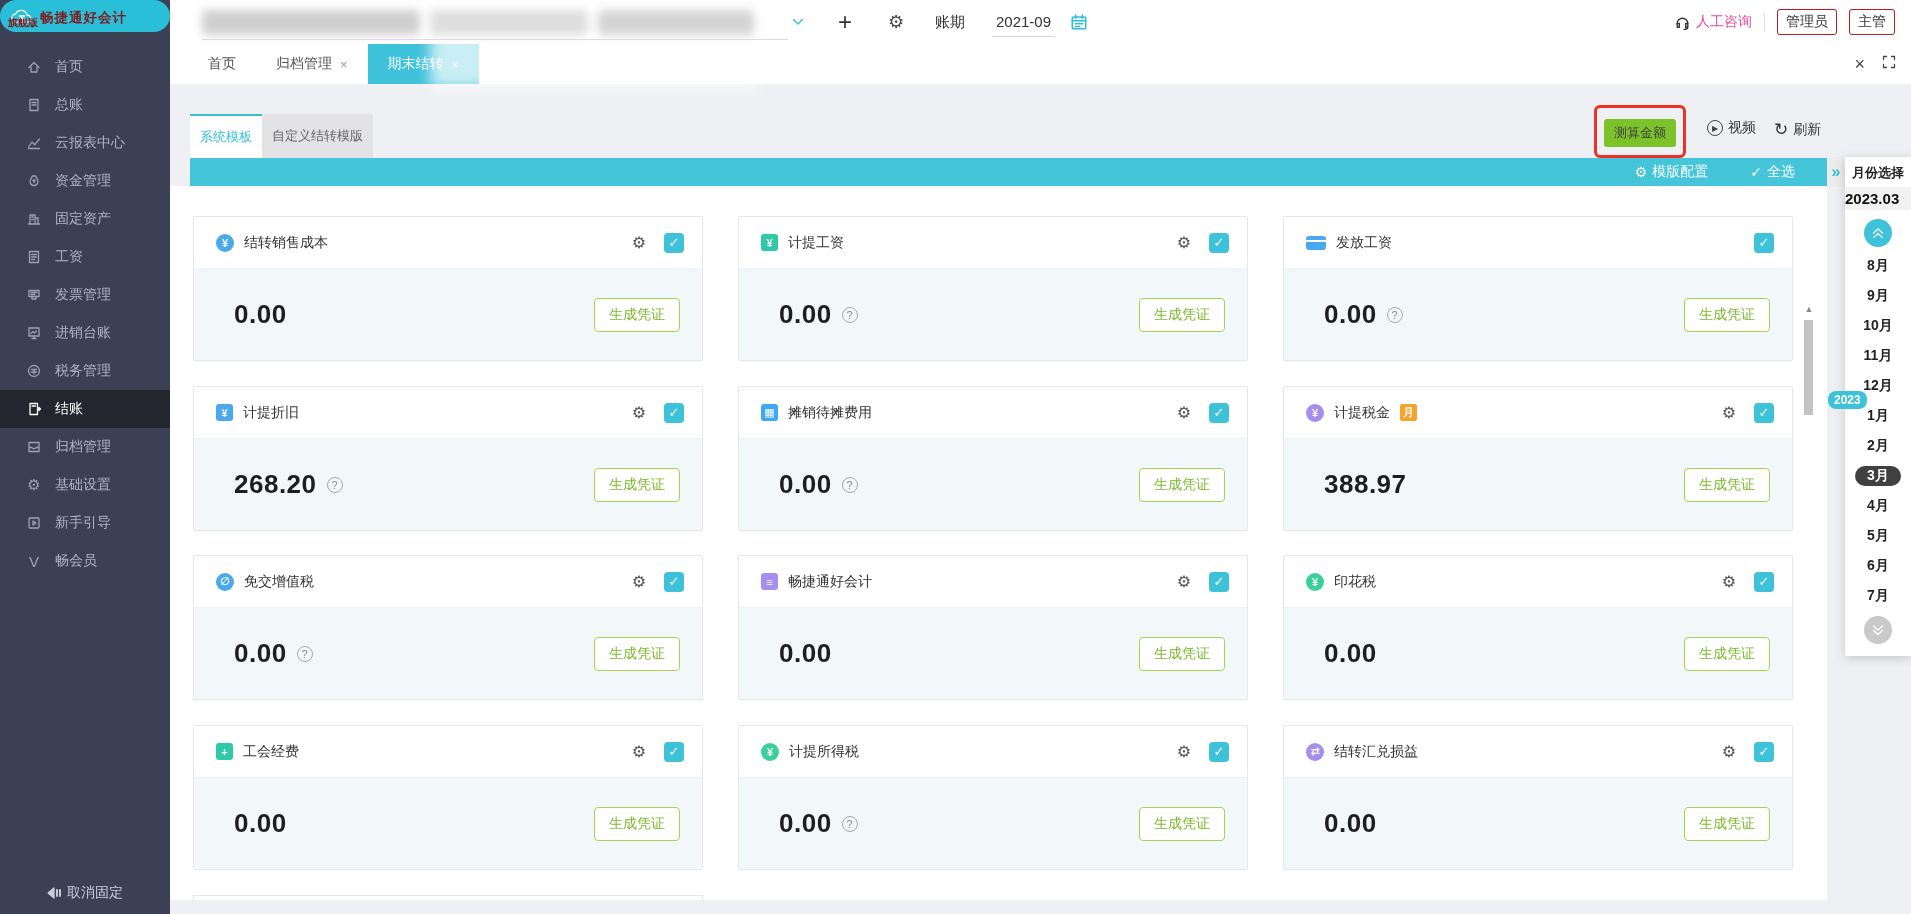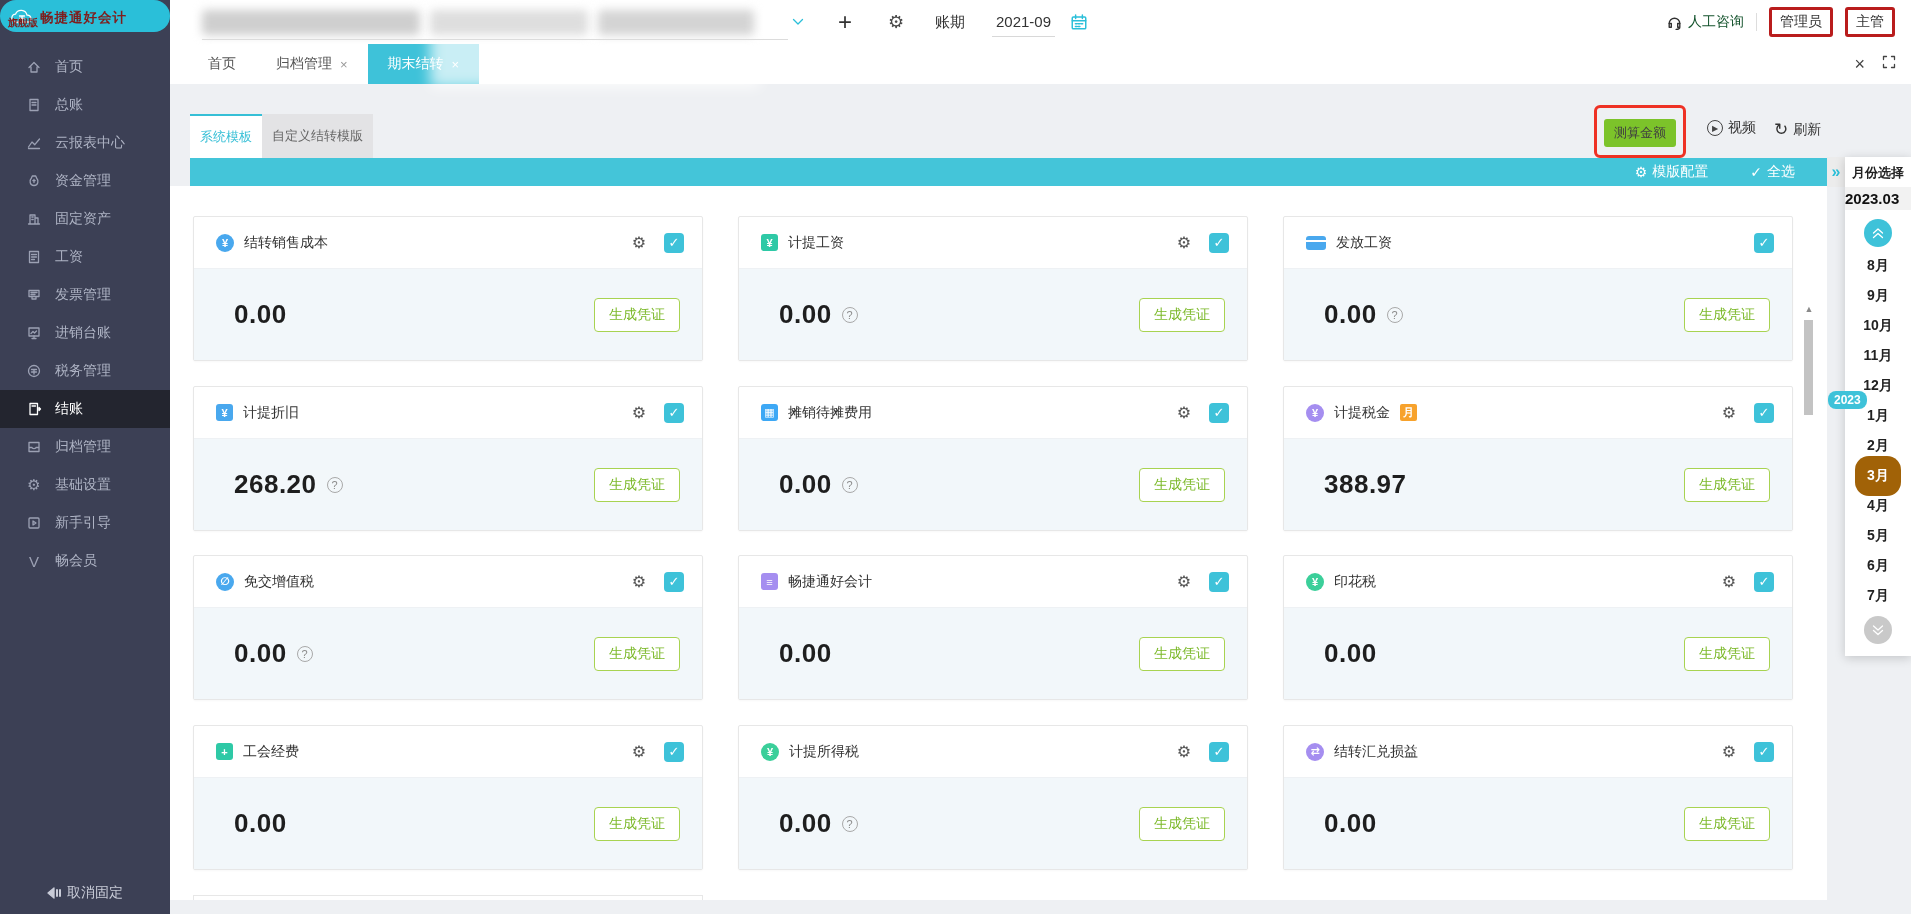--- a/index.html
+++ b/index.html
@@ -29,23 +29,23 @@
   .b3 { left:428px; top:10px; width:156px; height:25px; background:#d4d4d4; }
   .name-underline { position:absolute; left:32px; top:39px; width:586px; height:1px; background:#dcdcdc; }
   .tb-ic { position:absolute; top:0; height:44px; display:flex; align-items:center; color:#333; }
   .chev { left:620px; }
   .plus { left:668px; font-size:24px; font-weight:300; cursor:pointer; }
   .tb-gear { left:718px; font-size:18px; color:#4a4a4a; cursor:pointer; }
   .period-label { left:765px; font-size:15px; }
   .period-value { left:822px; font-size:15px; border-bottom:1px solid #d8d8d8; height:30px !important; margin-top:7px; padding:0 4px; }
   .cal { left:900px; cursor:pointer; }
   .tb-right { position:absolute; right:16px; top:0; height:44px; display:flex; align-items:center; gap:12px; }
-  .consult { display:flex; align-items:center; gap:5px; font-size:14px; color:#14532d; cursor:pointer; }
+  .consult { display:flex; align-items:center; gap:5px; font-size:14px; color:#ec4899; cursor:pointer; }
   .tb-divider { width:1px; height:18px; background:#ddd; }
-  .role-badge { border:3px solid #b91c1c; border-radius:3px; padding:3px 8px; font-size:14px; color:#333; cursor:pointer; }
+  .role-badge { border:1px solid #b91c1c; border-radius:3px; padding:3px 8px; font-size:14px; color:#333; cursor:pointer; }
 
   
   .tabrow { position:absolute; left:170px; top:44px; right:0; height:40px; background:#fff; z-index:2; }
   .tabs { position:absolute; left:18px; top:0; height:40px; display:flex; }
   .tab { height:40px; display:flex; align-items:center; gap:8px; padding:0 20px; font-size:14px; color:#555; cursor:pointer; }
   .tab .x { color:#999; font-size:13px; }
   .tab.active { background:#3ec2d9; color:#fff; }
   .tab.active .x { color:#fff; }
   .tabrow-icons { position:absolute; right:14px; top:0; height:40px; display:flex; align-items:center; gap:16px; color:#444; }
   .tabrow-icons .x-ic { font-size:18px; cursor:pointer; }
@@ -94,21 +94,21 @@
   .rail-collapse { position:absolute; left:1657px; top:73px; width:18px; height:30px; background:#ececec; color:#2abfd9; font-size:16px; font-weight:bold; display:flex; align-items:center; justify-content:center; cursor:pointer; z-index:6;}
   .month-panel { position:absolute; left:1675px; top:73px; width:66px; background:#fff; box-shadow:0 2px 10px rgba(0,0,0,.18); z-index:6; padding-bottom:8px; }
   .mp-title { font-size:13px; font-weight:bold; color:#222; text-align:center; padding:7px 0 5px; }
   .mp-current { font-size:15px; font-weight:bold; color:#111; background:#f2f2f2; padding:3px 0; }
   .mp-btn { width:28px; height:28px; border-radius:50%; margin:9px auto 4px; display:flex; align-items:center; justify-content:center; cursor:pointer; }
   .mp-btn.up { background:#3ec2d9; }
   .mp-btn.down { background:#c9c9c9; margin-top:5px; }
   .months { position:relative; }
   .month { height:30px; display:flex; align-items:center; justify-content:center; font-size:14px; font-weight:bold; color:#222; cursor:pointer; }
   .month .pill { display:flex; align-items:center; justify-content:center; }
-  .month.selected .pill { background:#a16207; color:#fff; width:46px; height:40px; border-radius:14px; }
+  .month.selected .pill { background:#404040; color:#fff; width:46px; height:20px; border-radius:14px; }
   .year-tag { position:absolute; left:-17px; top:140px; background:#3ec2d9; color:#fff; font-size:12px; font-weight:bold; padding:2px 6px; border-radius:8px; z-index:7; }
 
   .bottom-strip { position:absolute; left:0; bottom:0; right:0; height:14px; background:#eef0f3; }
   svg.ic { fill:none; stroke-width:1.3; stroke-linecap:round; stroke-linejoin:round; }
 </style>
 </head>
 <body>
 
 <div class="page">
 

